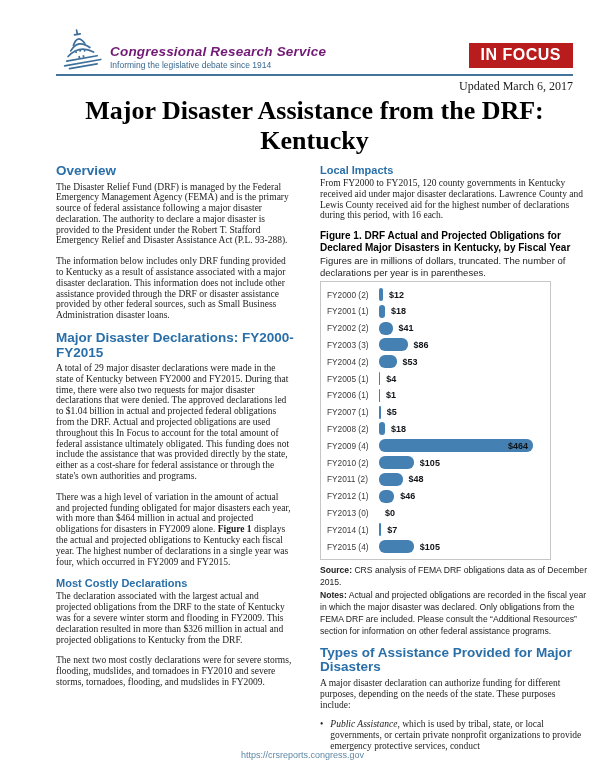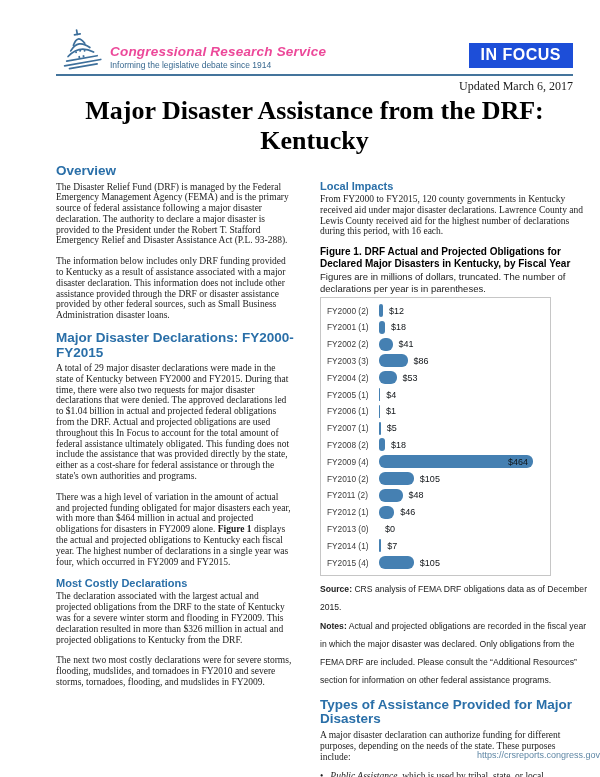--- a/index.html
+++ b/index.html
@@ -14,28 +14,28 @@
   .page { width: 600px; height: 777px; position: relative; padding: 26px 27px 0 56px; }
 
   
   .header-row { display: flex; align-items: flex-end; justify-content: space-between; }
   .brand { display: flex; align-items: flex-end; gap: 8px; }
   .logo-icon { width: 46px; height: 44px; transform: rotate(-10deg); margin-bottom: -2px; }
   .brand-text { line-height: 1.05; padding-bottom: 2px; }
   .brand-name {
     font-family: "Liberation Sans", sans-serif;
     font-weight: bold; font-style: italic;
-    font-size: 13.5px; color: #ec4899; letter-spacing: 0.2px;
+    font-size: 13.5px; color: #701a75; letter-spacing: 0.2px;
   }
   .brand-tagline {
     font-family: "Liberation Sans", sans-serif;
     font-size: 8.5px; color: #38688f; margin-top: 2px;
   }
   .badge {
-    background: #1d4ed8; color: #ffffff;
+    background: #b91c1c; color: #ffffff;
     font-family: "Liberation Sans", sans-serif;
     font-weight: bold; font-size: 16px; letter-spacing: 0.5px;
     padding: 3px 12px 4px; margin-bottom: 4px;
   }
   .header-rule { border: none; border-top: 2px solid #44749c; margin: 2px 0 3px; }
   .updated { text-align: right; font-size: 12px; margin: 0 0 2px; }
   .doc-title {
     text-align: center; font-weight: bold; font-size: 26px;
     margin: 2px 0 8px; color: #000;
   }
@@ -74,34 +74,34 @@
   }
   .crow { display: flex; align-items: center; height: 16.8px; }
   .ccat {
     width: 52px; flex: none;
     font-family: "Liberation Sans", sans-serif; font-size: 8.3px; color: #3a3a3a;
     white-space: nowrap;
   }
   .ctrack { flex: 1; display: flex; align-items: center; height: 13px; }
   .cbar { height: 13px; display: flex; align-items: center; justify-content: flex-end; border-radius: 6px; }
   .cval {
-    font-family: "Liberation Sans", sans-serif; font-weight: normal;
+    font-family: "Liberation Sans", sans-serif; font-weight: bold;
     font-size: 9px; color: #101418; margin-left: 6px; white-space: nowrap;
   }
   .cval.inside { margin-left: 0; margin-right: 5px; }
 
   .fig-note {
     font-family: "Liberation Sans", sans-serif;
-    font-size: 8.6px; line-height: 18px; color: #222; margin: 0 0 1px;
+    font-size: 8.6px; line-height: 12px; color: #222; margin: 0 0 1px;
   }
   .fig-note b { font-weight: bold; }
 
   
   .footer {
-    position: absolute; left: 5px; right: 0; top: 744px; text-align: right;
+    position: absolute; left: 5px; right: 0; top: 744px; text-align: center;
   }
   .footer a {
     font-family: "Liberation Sans", sans-serif; font-size: 9px;
     color: #5f87a5; text-decoration: none;
   }
 </style>
 </head>
 <body>
 
 <div class="page">
@@ -150,21 +150,21 @@
       <h2 class="sec">Major Disaster Declarations: FY2000-FY2015</h2>
       <p class="body">A total of 29 major disaster declarations were made in the state of Kentucky between FY2000 and FY2015. During that time, there were also two requests for major disaster declarations that were denied. The approved declarations led to $1.04 billion in actual and projected federal obligations from the DRF. Actual and projected obligations are used throughout this In Focus to account for the total amount of federal assistance ultimately obligated. This funding does not include the assistance that was provided directly by the state, either as a cost-share for federal assistance or through the state's own authorities and programs.</p>
       <p class="body"><span>There was a high level of variation in the amount of actual and projected funding obligated for major disasters each year, with more than $464 million in actual and projected obligations for disasters in FY2009 alone. </span><b>Figure 1</b><span> displays the actual and projected obligations to Kentucky each fiscal year. The highest number of declarations in a single year was four, which occurred in FY2009 and FY2015.</span></p>
 
       <h3 class="sub">Most Costly Declarations</h3>
       <p class="body">The declaration associated with the largest actual and projected obligations from the DRF to the state of Kentucky was for a severe winter storm and flooding in FY2009. This declaration resulted in more than $326 million in actual and projected obligations to Kentucky from the DRF.</p>
       <p class="body">The next two most costly declarations were for severe storms, flooding, mudslides, and tornadoes in FY2010 and severe storms, tornadoes, flooding, and mudslides in FY2009.</p>
     </div>
 
     <div class="col-right">
-      <h3 class="sub" style="margin-top:16px;">Local Impacts</h3>
+      <h3 class="sub" style="margin-top:0;">Local Impacts</h3>
       <p class="body" style="margin-bottom:9px;">From FY2000 to FY2015, 120 county governments in Kentucky received aid under major disaster declarations. Lawrence County and Lewis County received aid for the highest number of declarations during this period, with 16 each.</p>
 
       <p class="fig-caption">Figure 1. DRF Actual and Projected Obligations for Declared Major Disasters in Kentucky, by Fiscal Year</p>
       <p class="fig-subcaption">Figures are in millions of dollars, truncated. The number of declarations per year is in parentheses.</p>
 
       <div class="chart-box">
         <div>
             <div class="crow">
               <span class="ccat">FY2000 (2)</span>
               <div class="ctrack">

